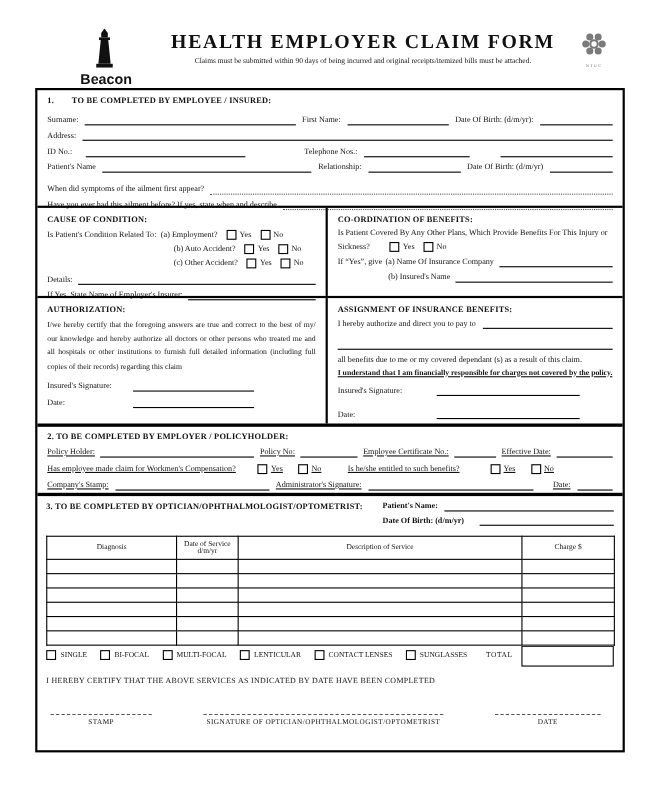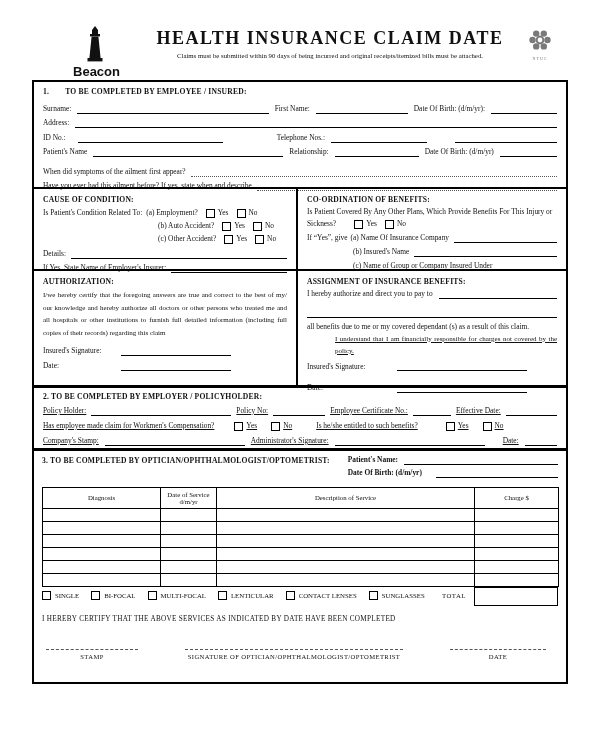--- a/index.html
+++ b/index.html
@@ -29,21 +29,21 @@
   
   .s1{height:105px;padding:5px 9px 0 9px;}
   .s1 .frow{margin-top:5.5px;}
   
   .twocol{display:flex;border-top:2px solid #000;}
   .col-l{width:264px;border-right:2px solid #000;box-sizing:border-box;padding:6px 9px 0 9px;}
   .col-r{flex:1;box-sizing:border-box;padding:6px 9px 0 9px;}
   .row1{height:80px;}
   .row2{height:114px;}
   .para{font-size:7px;line-height:1.82;text-align:justify;margin-top:3px;}
-  .bu{font-weight:normal;text-decoration:underline;margin-left:28px;}
+  .bu{font-weight:bold;text-decoration:underline;}
   
   .s2{height:63px;border-top:3px solid #000;padding:4px 9px 0 9px;}
   .s2 .frow{margin-top:6px;text-decoration:underline;}
   
   .s3{flex:1;border-top:3px solid #000;padding:5px 8px 0 8px;position:relative;}
   .s3head{display:flex;font-size:7.4px;}
   .s3right{margin-left:18px;flex:1;}
   .s3right .frow{margin-bottom:4px;font-weight:bold;}
   table.svc{border-collapse:collapse;width:516px;margin-top:5px;table-layout:fixed;}
   table.svc th,table.svc td{border:1px solid #000;font-size:6.8px;font-weight:normal;padding:0 3px;}
@@ -72,21 +72,21 @@
       <svg width="20" height="38" viewBox="0 0 20 38">
         <polygon points="10,0 13,4 7,4" fill="#111"></polygon>
         <rect x="7" y="4" width="6" height="4" fill="#111"></rect>
         <rect x="5" y="8" width="10" height="2.4" fill="#111"></rect>
         <polygon points="6.6,10.4 13.4,10.4 15.6,32 4.4,32" fill="#111"></polygon>
         <rect x="2.5" y="32" width="15" height="3.4" fill="#111"></rect>
       </svg>
       <span class="brand-name">Beacon</span>
     </div>
     <div class="titleblock">
-      <div class="title">HEALTH INSURANCE CLAIM DATE</div>
+      <div class="title">HEALTH EMPLOYER CLAIM FORM</div>
       <div class="subtitle">Claims must be submitted within 90 days of being incurred and original receipts/itemized bills must be attached.</div>
     </div>
     <div class="rlogo">
       <svg width="30" height="24" viewBox="0 0 30 24">
         <circle cx="15" cy="10" r="3.4" fill="#fff" stroke="#7a7a7a" stroke-width="2"></circle>
         <circle cx="22.5" cy="10" r="3.2" fill="#7a7a7a"></circle>
         <circle cx="18.8" cy="3.6" r="3.2" fill="#7a7a7a"></circle>
         <circle cx="11.2" cy="3.6" r="3.2" fill="#7a7a7a"></circle>
         <circle cx="7.5" cy="10" r="3.2" fill="#7a7a7a"></circle>
         <circle cx="11.2" cy="16.4" r="3.2" fill="#7a7a7a"></circle>
@@ -186,24 +186,20 @@
           <span class="cb"></span>
           <span>No</span>
         </div>
         <div class="frow" style="margin-top:5px">
           <span class="lbl">If “Yes”, give</span>
           <span class="lbl" style="margin-left:3px">(a)  Name Of Insurance Company</span>
           <span class="ln grow" style="margin-left:5px"></span>
         </div>
         <div class="frow" style="margin-top:5px;padding-left:46px">
           <span class="lbl">(b) Insured's Name</span>
-          <span class="ln grow" style="margin-left:5px"></span>
-        </div>
-        <div class="frow" style="margin-top:5px;padding-left:46px">
-          <span class="lbl">(c) Name of Group or Company Insured Under</span>
           <span class="ln grow" style="margin-left:5px"></span>
         </div>
       </div>
     </div>
 
     <div class="twocol row2" style="border-top:2px solid #000">
       <div class="col-l">
         <div class="heading">AUTHORIZATION:</div>
         <div class="para">I/we hereby certify that the foregoing answers are true and correct to the best of my/ our knowledge and hereby authorize all doctors or other persons who treated me and all hospitals or other institutions to furnish full detailed information (including full copies of their records) regarding this claim</div>
         <div class="frow" style="margin-top:7px">

